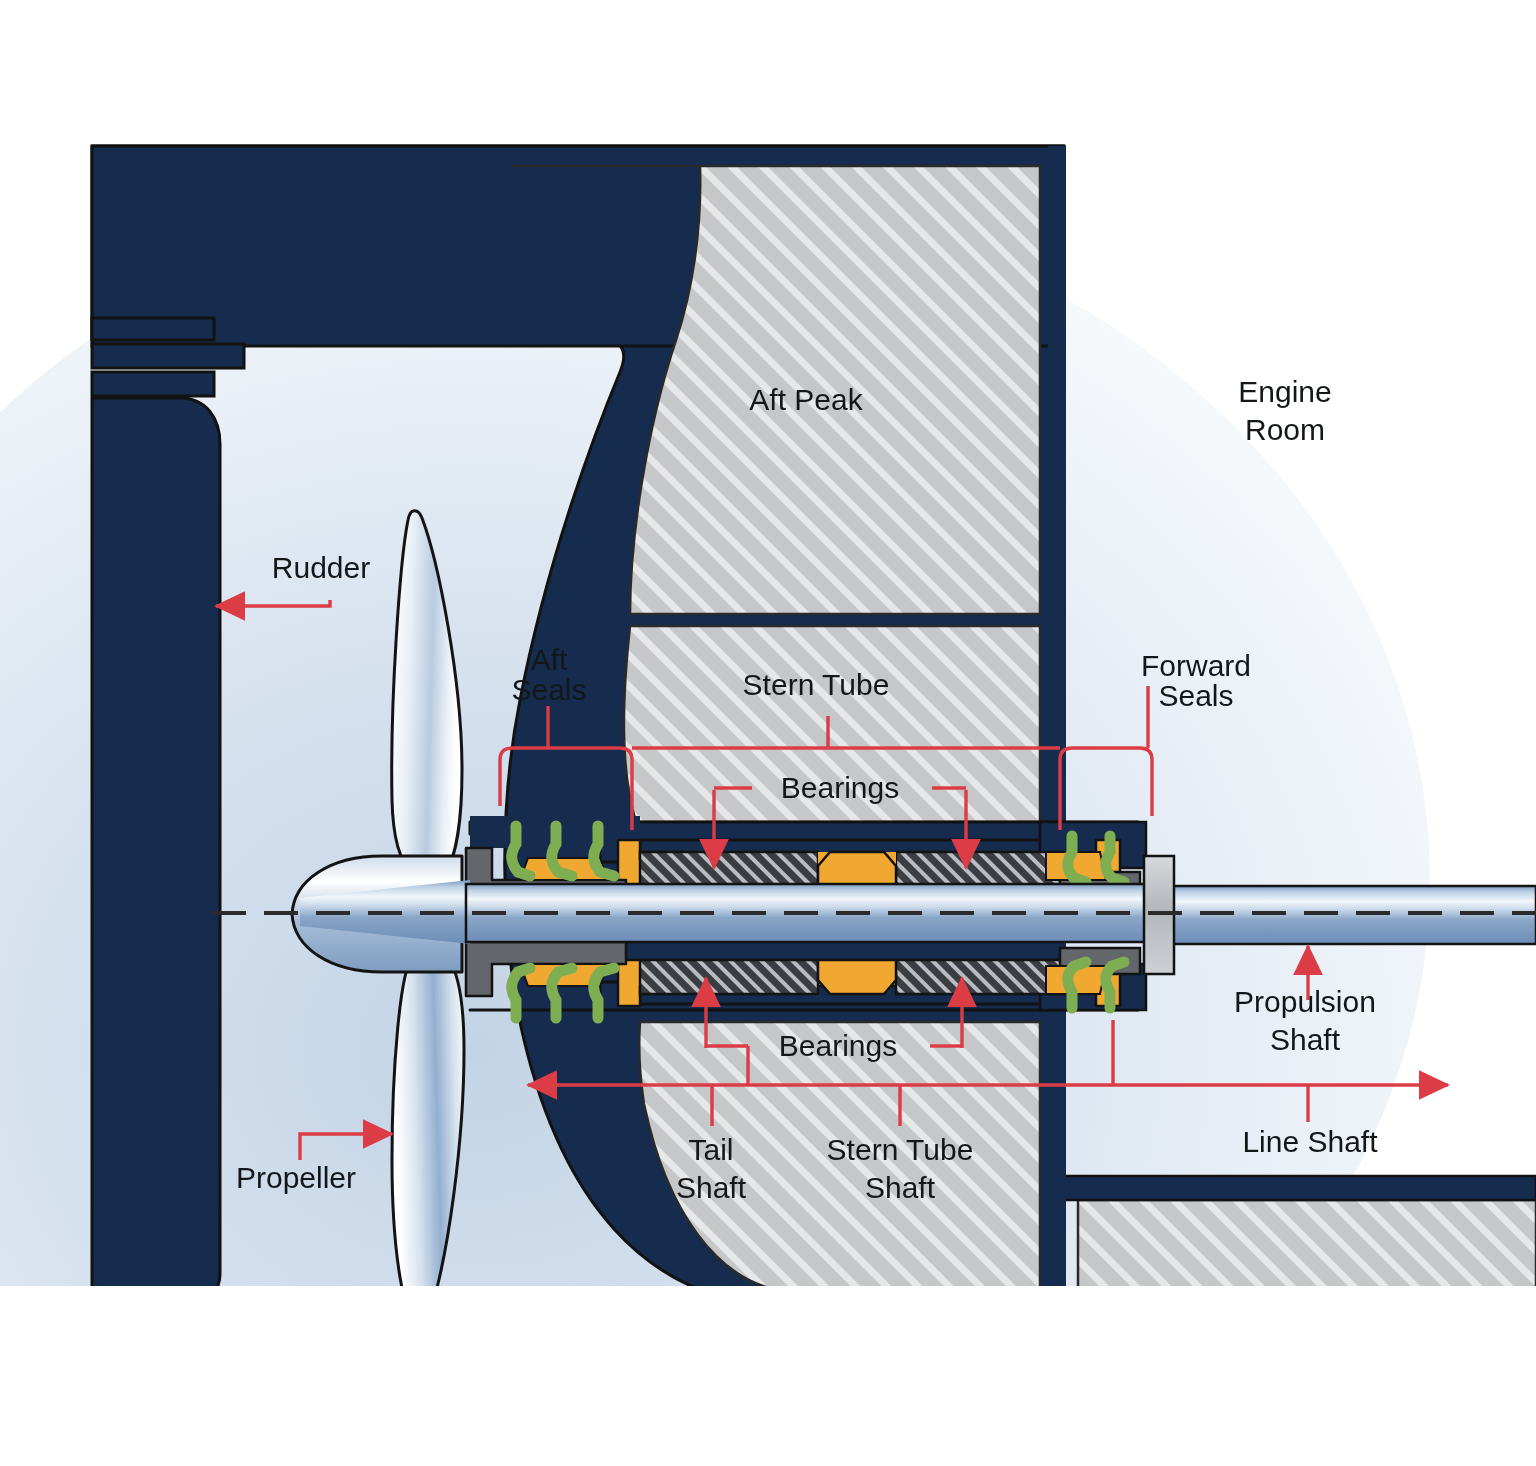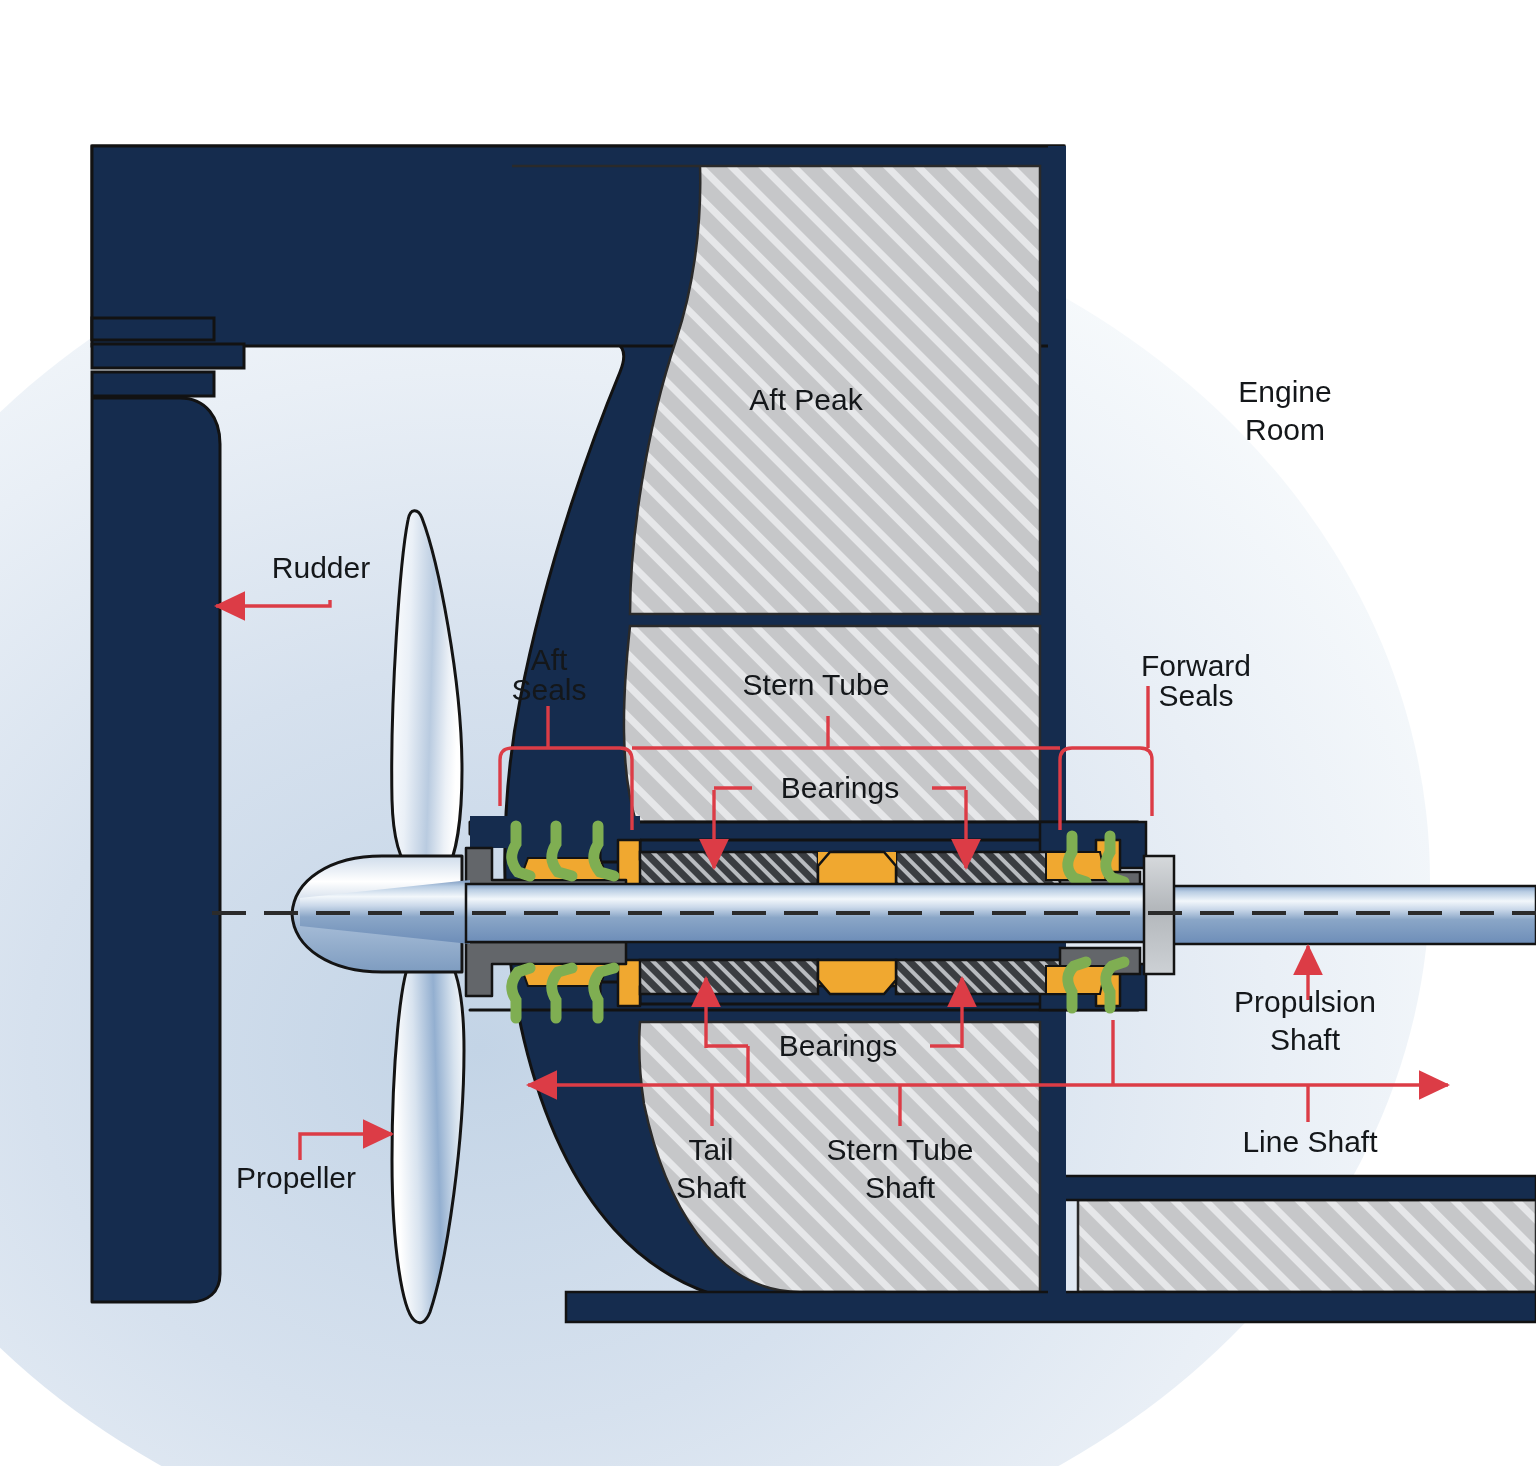--- a/index.html
+++ b/index.html
@@ -1,17 +1,17 @@
 <!DOCTYPE html>
 <html><head>
 <meta charset="utf-8">
 <style>
   html,body{margin:0;padding:0;background:#ffffff;}
   body{width:1536px;height:1466px;font-family:"Liberation Sans",sans-serif;}
-  #stage{position:relative;width:1536px;height:1466px;overflow:hidden;background:#fff;}
+  #stage{position:relative;width:1536px;height:1286px;overflow:hidden;background:#fff;}
   svg{display:block;}
   .lbl{font-family:"Liberation Sans",sans-serif;font-size:30px;fill:#14171a;}
   .lbl-mid{text-anchor:middle;}
 </style>
 </head>
 <body>
 
 <div id="stage">
 <svg width="1536" height="1466" viewBox="0 0 1536 1466" xmlns="http://www.w3.org/2000/svg">
   <defs>

